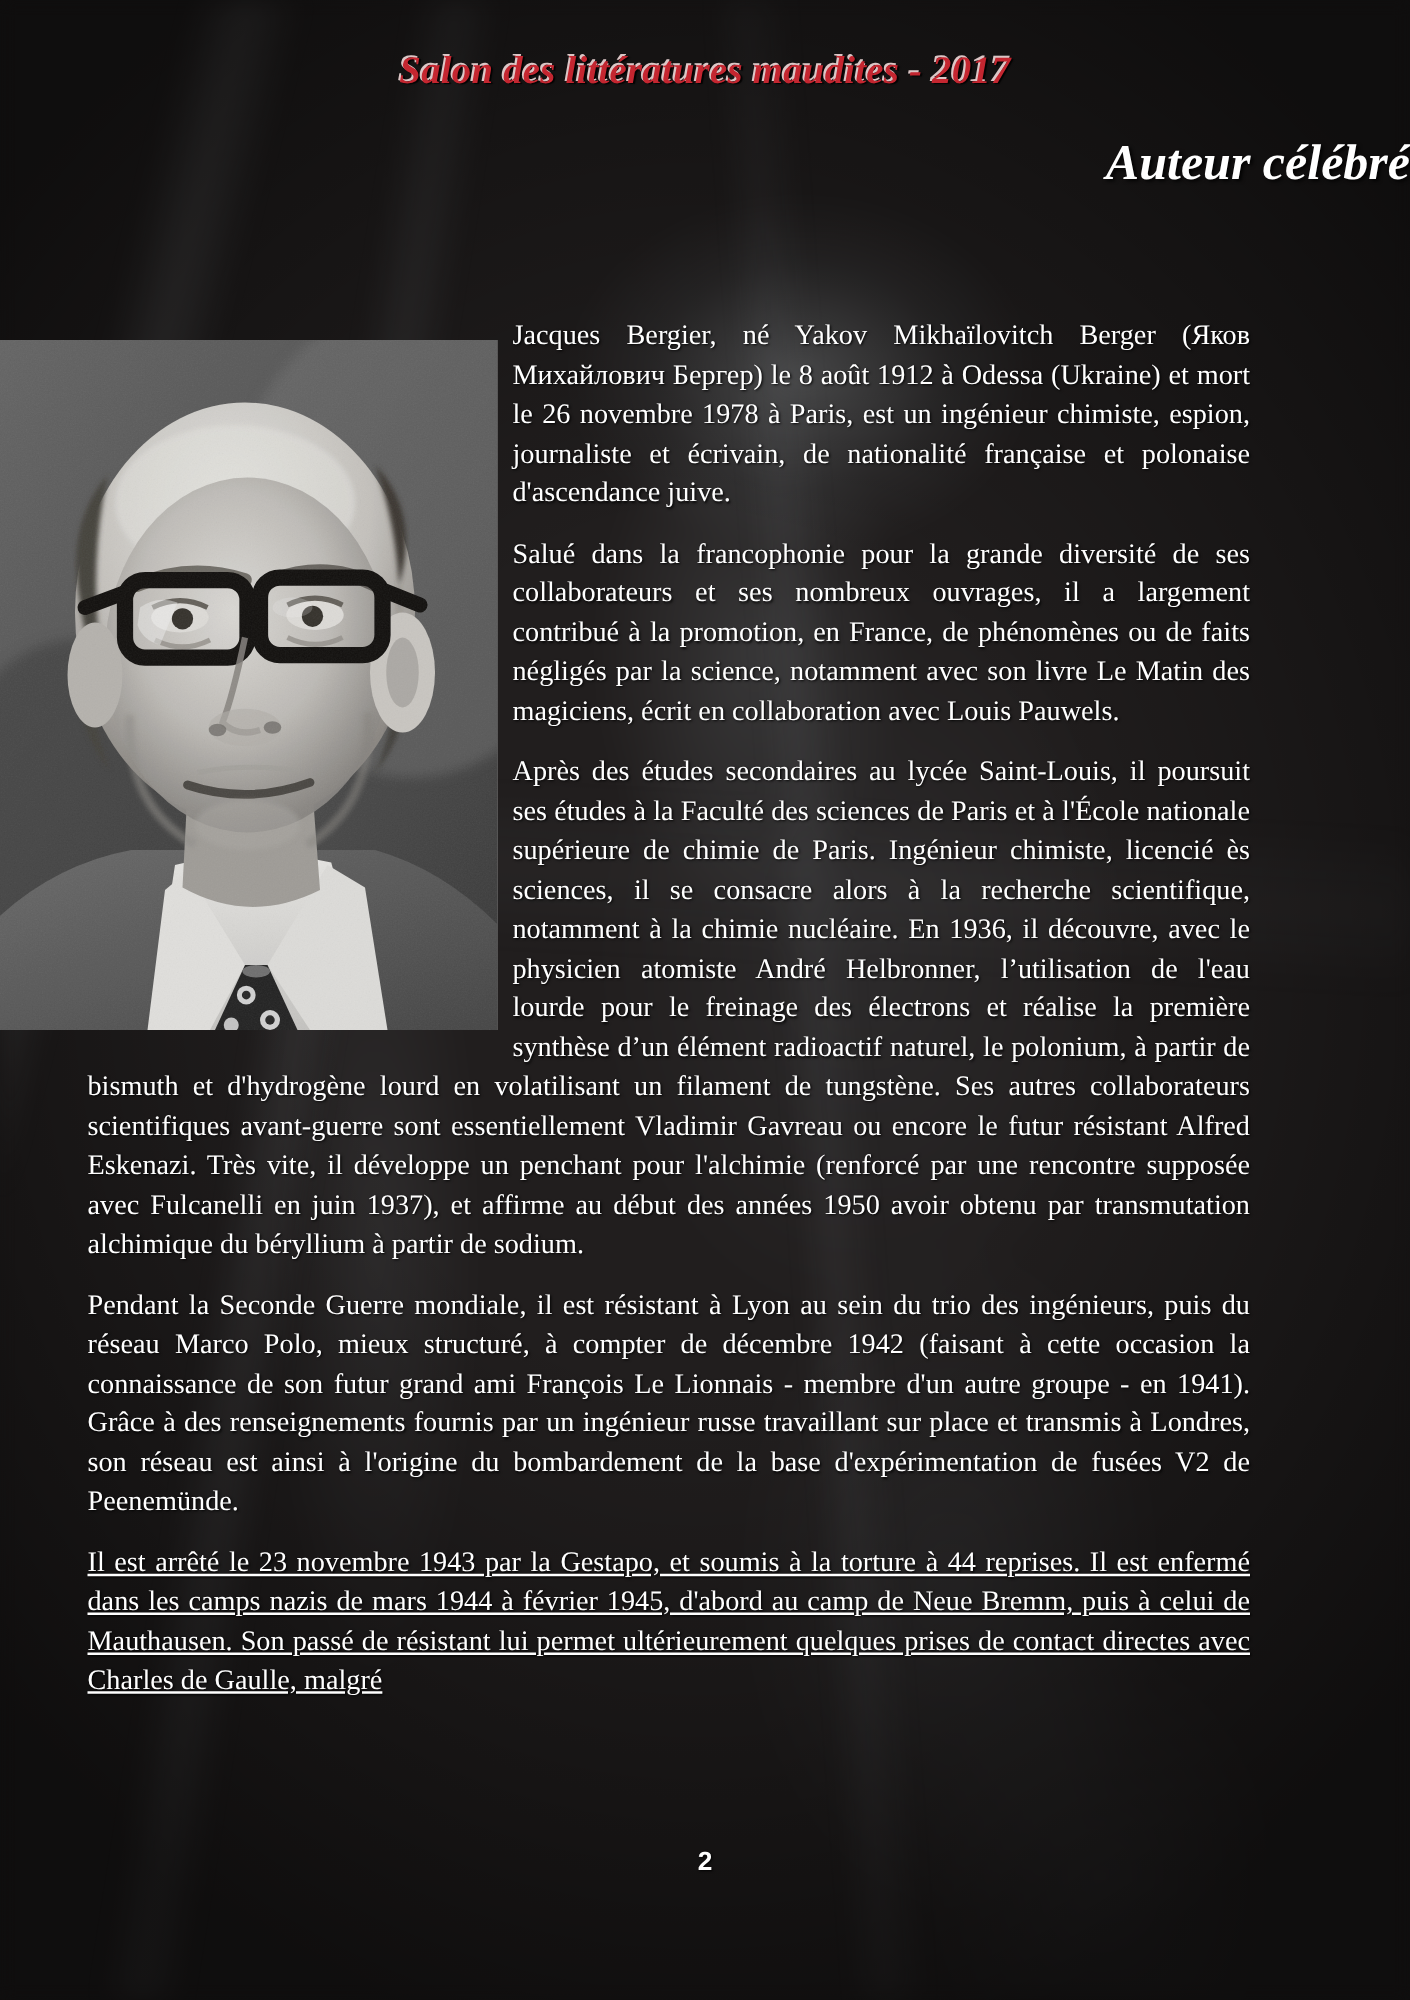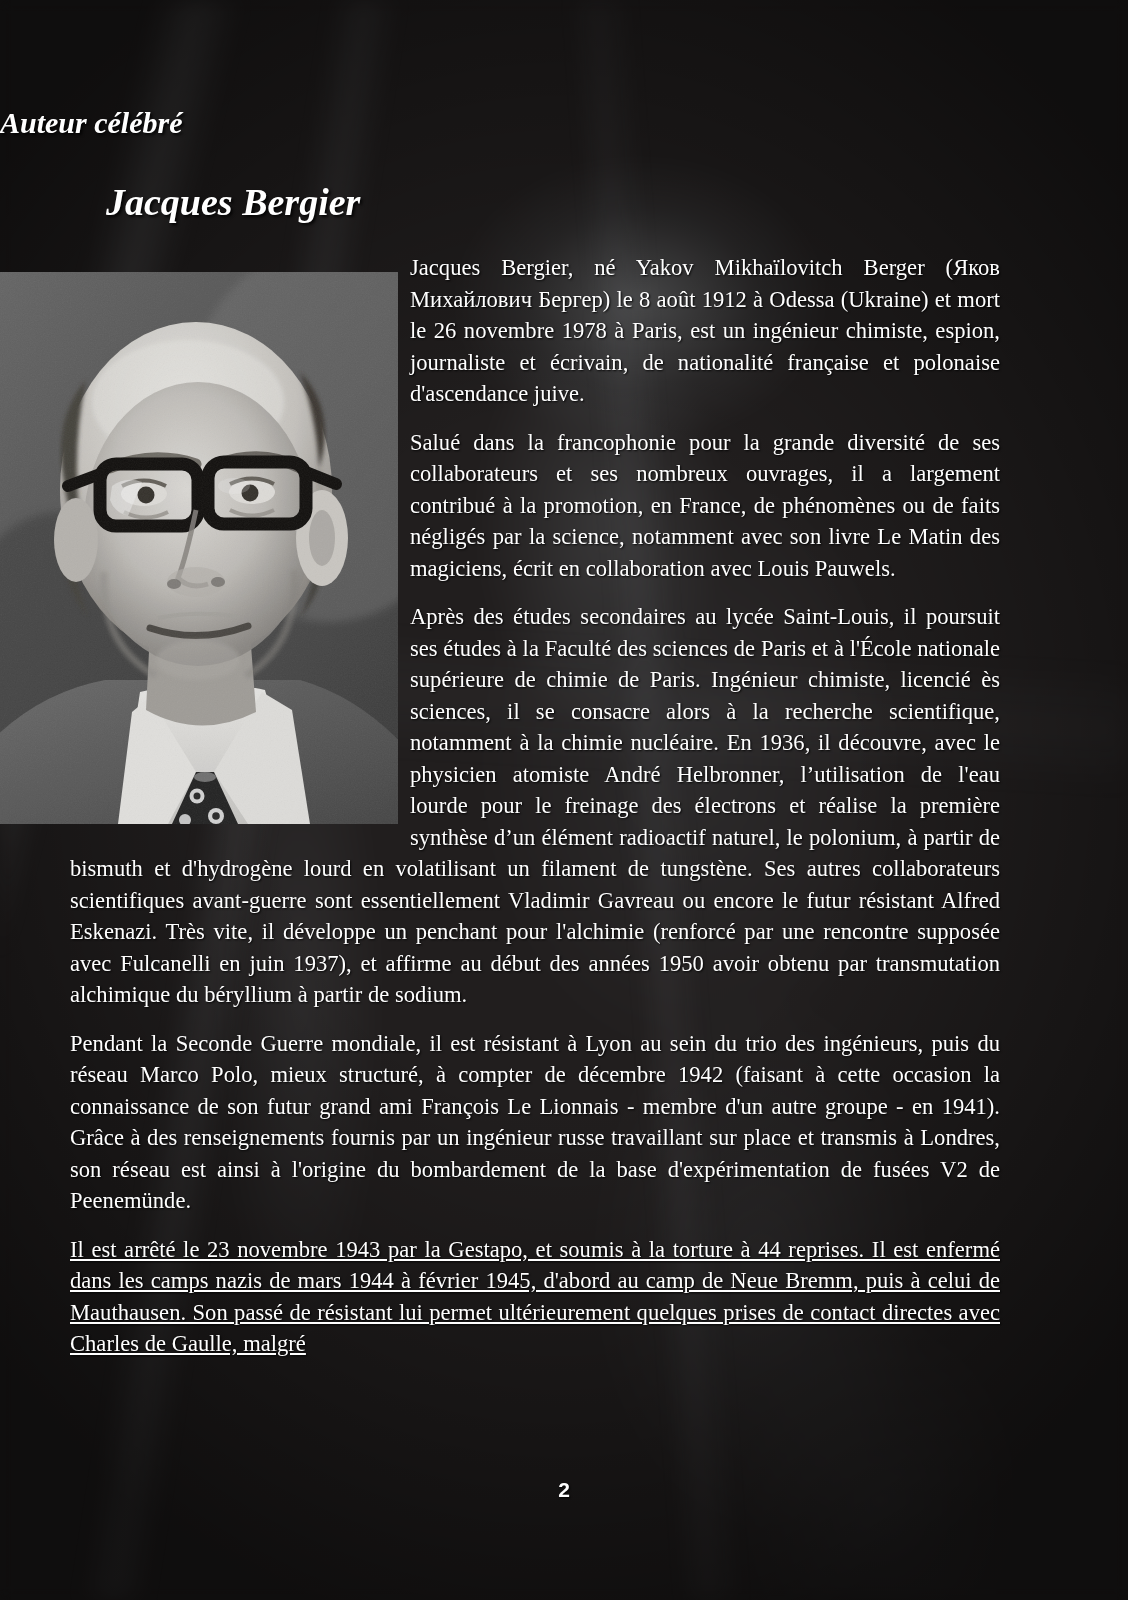--- a/index.html
+++ b/index.html
@@ -68,22 +68,22 @@
     letter-spacing: 0.2px;
     text-shadow:
       -1.5px -1px 0 rgba(255,230,230,0.85),
       1.5px 1.5px 1px rgba(0,0,0,0.9);
   }
   .auteur-header {
     position: absolute;
     top: 106px;
     left: 0;
     width: 100%;
-    text-align: left;
-    font-size: 30px;
+    text-align: right;
+    font-size: 40px;
     font-weight: bold;
     font-style: italic;
     color: #ffffff;
     text-shadow: 2px 2px 3px rgba(0,0,0,0.85);
   }
   .author-name {
     position: absolute;
     top: 180px;
     left: 106px;
     font-size: 38px;
@@ -146,24 +146,24 @@
 <body>
 
 <div class="page">
 
   <div class="bg-layer bg-base"></div>
   <div class="bg-layer bg-streaks"></div>
   <div class="bg-layer bg-vignette"></div>
 
   <div class="content">
 
+    <div class="salon-header">Salon des littératures maudites - 2017</div>
 
     <div class="auteur-header">Auteur célébré</div>
 
-    <div class="author-name">Jacques Bergier</div>
 
     <div class="portrait">
       <svg viewBox="0 0 398 552" preserveAspectRatio="none">
         <defs>
           <linearGradient id="bgGrad" x1="0" y1="0" x2="1" y2="1">
             <stop offset="0%" stop-color="#6b6b6b"></stop>
             <stop offset="45%" stop-color="#585858"></stop>
             <stop offset="100%" stop-color="#3d3d3d"></stop>
           </linearGradient>
           <radialGradient id="skin" cx="45%" cy="38%" r="62%">

